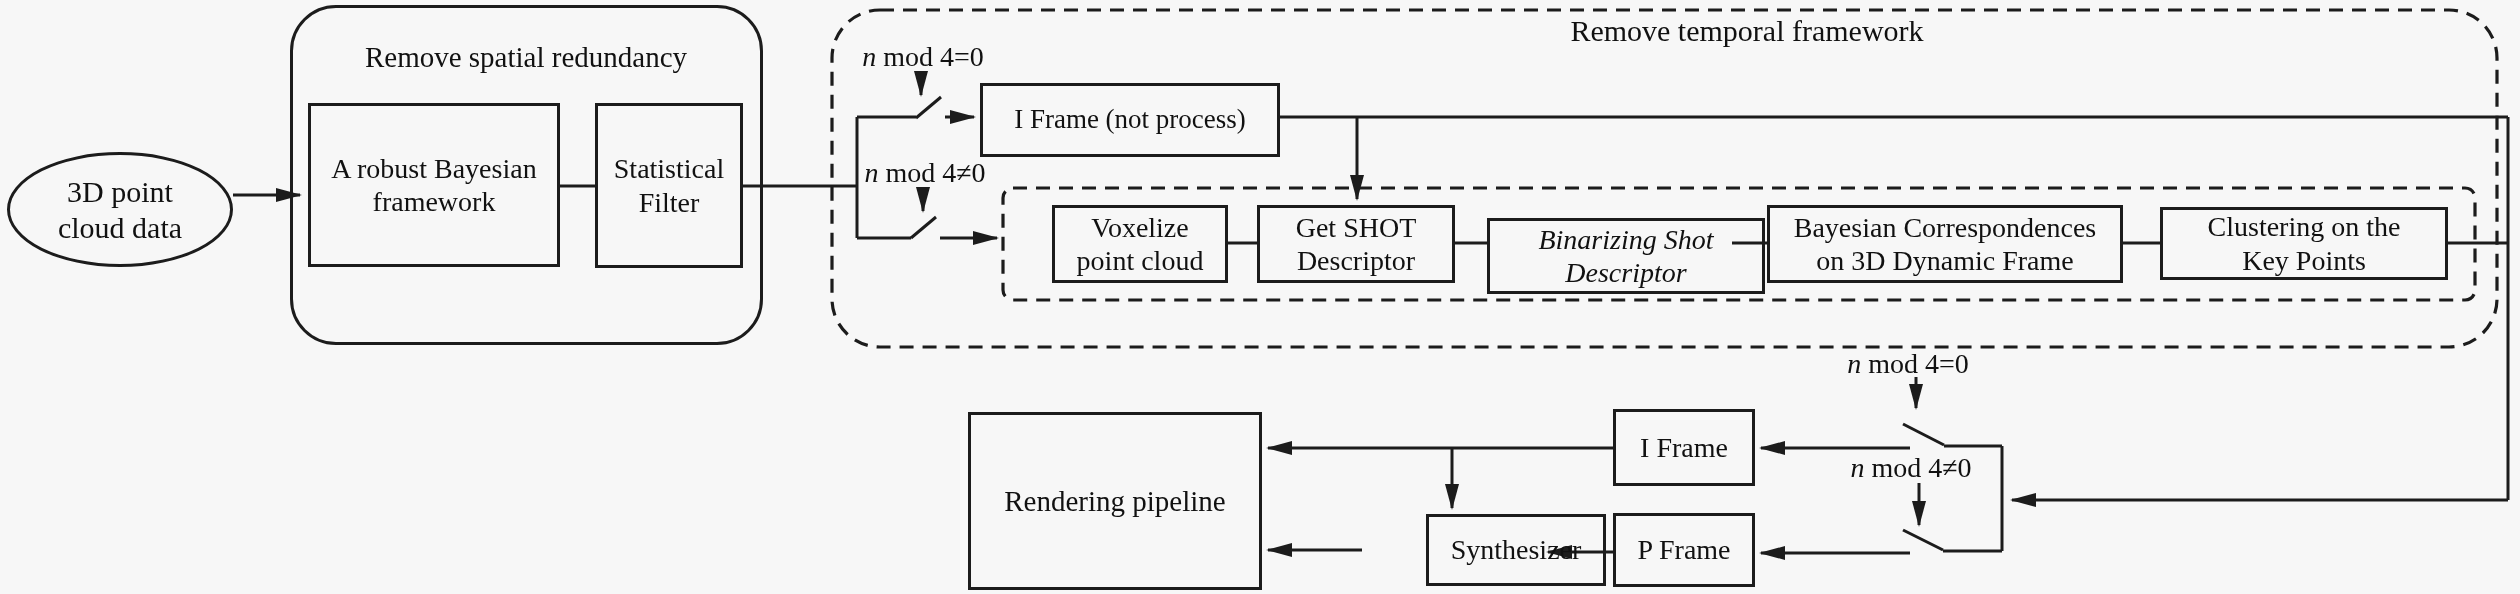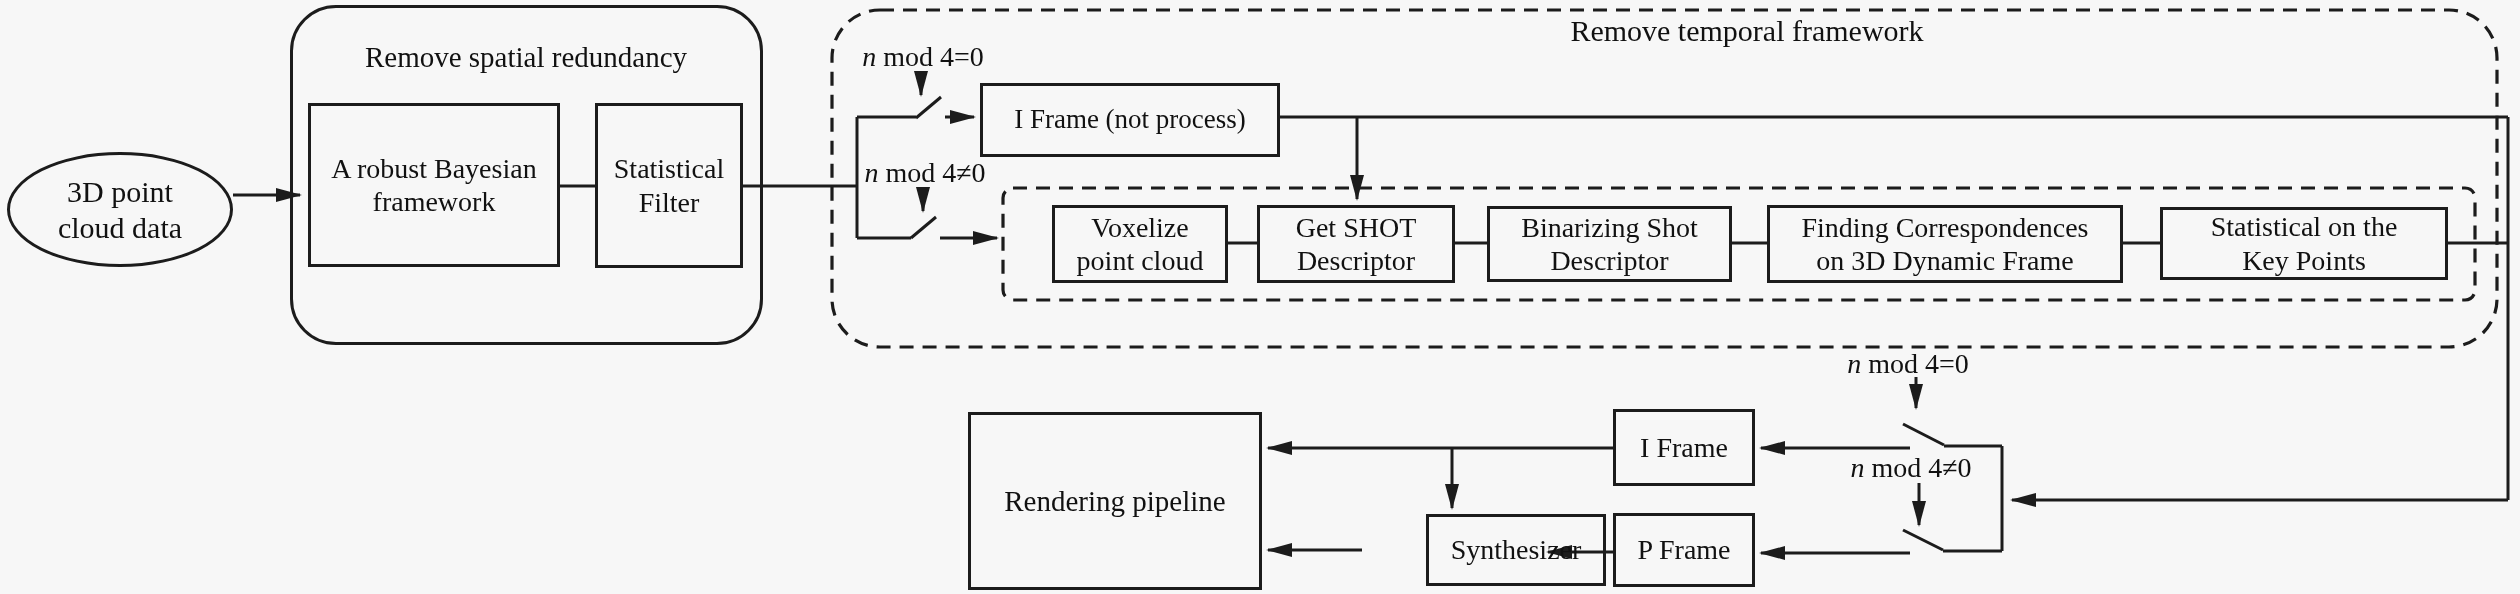--- a/index.html
+++ b/index.html
@@ -101,27 +101,27 @@
 
   <div class="box" style="left:595px;top:103px;width:148px;height:165px;">Statistical
 Filter</div>
 
   <div class="box" style="left:1052px;top:205px;width:176px;height:78px;">Voxelize
 point cloud</div>
 
   <div class="box" style="left:1257px;top:205px;width:198px;height:78px;">Get SHOT
 Descriptor</div>
 
-  <div class="box" style="left:1487px;top:206px;width:245px;height:76px;">Binarizing Shot
+  <div class="box" style="left:1487px;top:218px;width:278px;height:76px;font-style:italic;">Binarizing Shot
 Descriptor</div>
 
-  <div class="box" style="left:1767px;top:205px;width:356px;height:78px;">Finding Correspondences
+  <div class="box" style="left:1767px;top:205px;width:356px;height:78px;">Bayesian Correspondences
 on 3D Dynamic Frame</div>
 
-  <div class="box" style="left:2160px;top:207px;width:288px;height:73px;">Statistical on the
+  <div class="box" style="left:2160px;top:207px;width:288px;height:73px;">Clustering on the
 Key Points</div>
 
   <div class="box" style="left:968px;top:412px;width:294px;height:178px;font-size:29px;">Rendering pipeline</div>
 
   <div class="box" style="left:1426px;top:514px;width:180px;height:72px;">Synthesizer</div>
 
   <div class="box" style="left:1613px;top:409px;width:142px;height:77px;">I Frame</div>
 
   <div class="box" style="left:1613px;top:513px;width:142px;height:74px;">P Frame</div>
 

